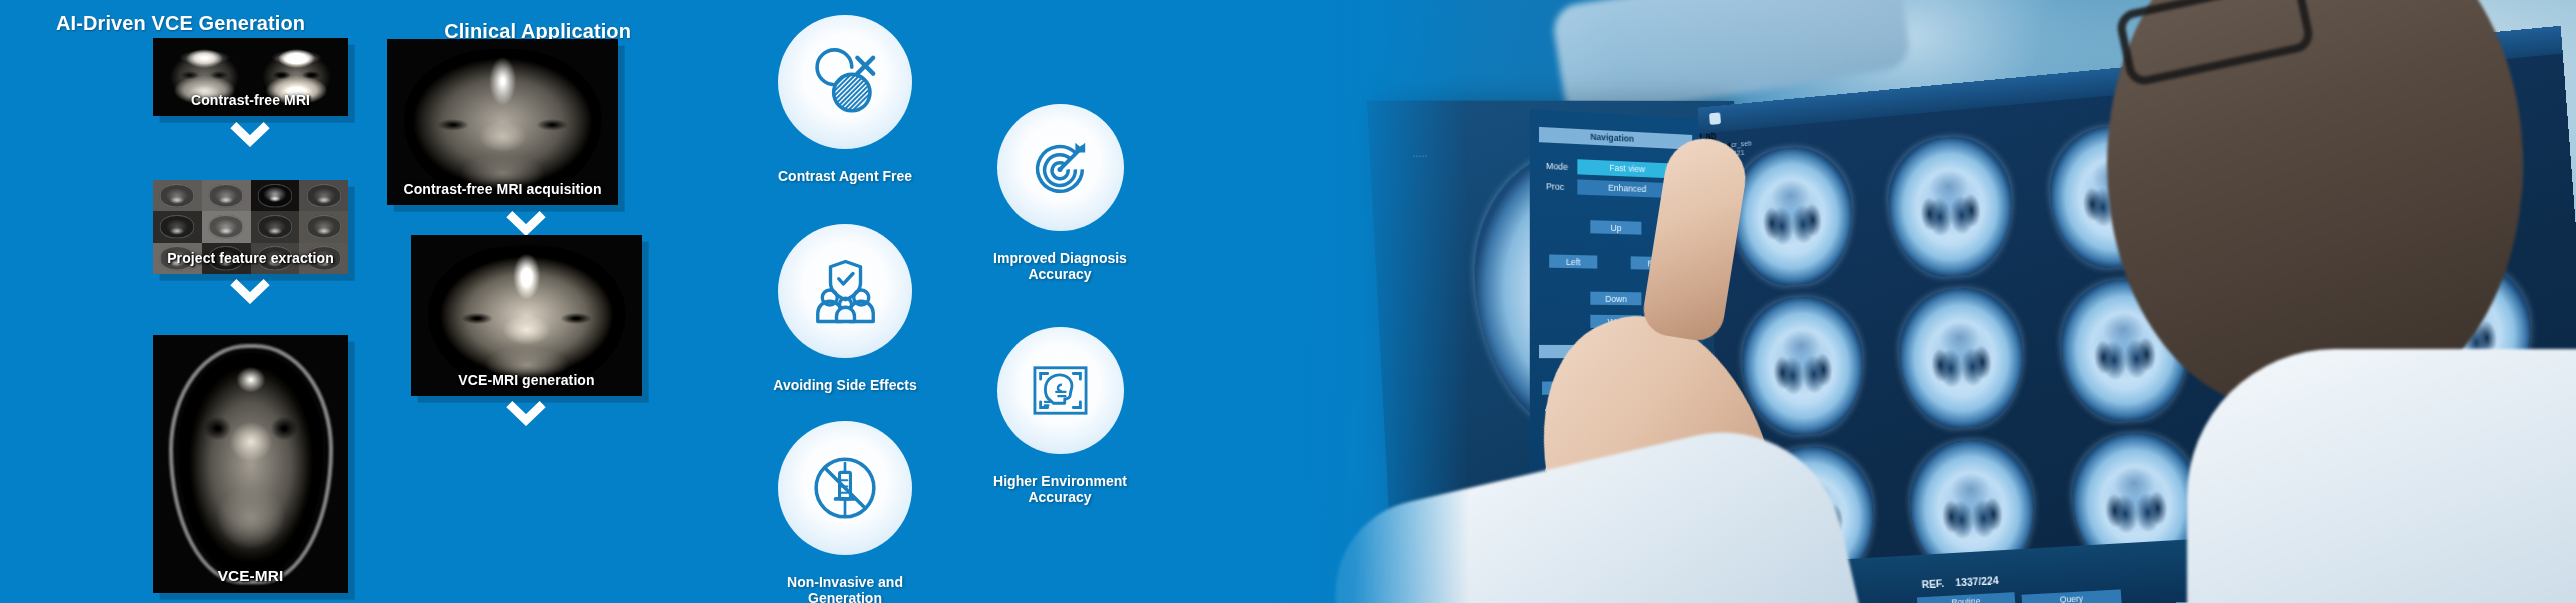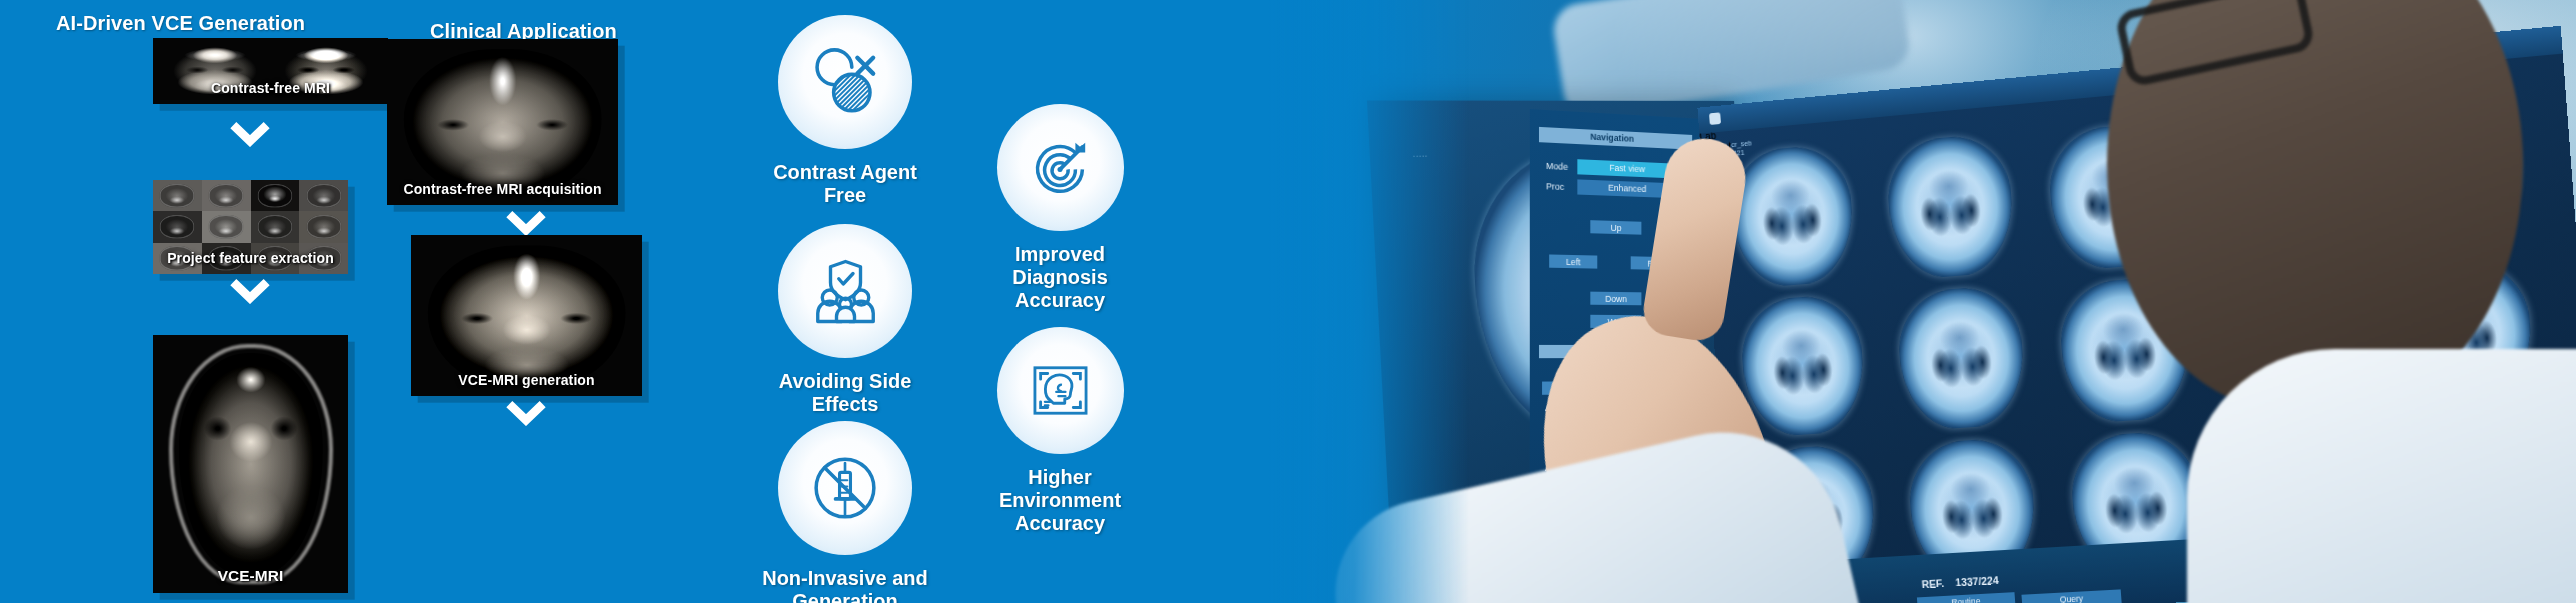--- a/index.html
+++ b/index.html
@@ -104,21 +104,21 @@
 
   
   .benefit{position:absolute;text-align:center;}
   .bcircle{
     position:relative;margin:0 auto;border-radius:50%;
     background:radial-gradient(circle at 50% 45%, #ffffff 0%, #fbfdff 42%, #e3f1fb 68%, #cfe7f8 84%, rgba(190,222,243,.25) 97%, rgba(190,222,243,0) 100%);
     display:flex;align-items:center;justify-content:center;
   }
   .bcircle svg{display:block;}
   .blabel{
-    margin-top:12px;color:#fff;font-size:20px;font-weight:bold;line-height:1.14;
+    margin-top:20px;color:#fff;font-size:14px;font-weight:bold;line-height:1.14;
     text-shadow:1.3px 1.3px 2.7px rgba(0,0,0,.35);white-space:pre-line;
   }
 
   
   .photo{position:absolute;top:0;left:1181px;width:1395px;height:604px;overflow:hidden;}
   .photo .bg{
     position:absolute;inset:0;
     background:
       radial-gradient(ellipse 40% 60% at 86% 12%, rgba(236,243,248,.95), rgba(236,243,248,0) 62%),
       radial-gradient(ellipse 30% 46% at 52% 6%, rgba(214,232,244,.85), rgba(214,232,244,0) 70%),
@@ -158,21 +158,21 @@
   .headsil{position:absolute;border-radius:50% 50% 42% 42%/52% 52% 48% 48%;
     background:linear-gradient(160deg,#6f6257 0%,#55483f 45%,#3a3029 100%);}
 </style>
 </head>
 <body>
 
 <div class="stage">
 
   <div class="col-title" style="left:56px;top:12px;width:215px;">AI-Driven VCE Generation</div>
 
-  <div class="panel" style="left:153px;top:38px;width:195px;height:66px;padding-left:40px;">
+  <div class="panel" style="left:153px;top:38px;width:195px;height:78px;">
     <div class="mri">
       <div class="halfbrain l"></div>
       <div class="halfbrain r"></div>
     </div>
     <div class="cap small">Contrast-free MRI</div>
   </div>
   <div class="chev" style="left:230px;top:121px;">
     <svg viewBox="0 0 60 38">
         <path d="M5 6 L30 30 L55 6" fill="none" stroke="#ffffff" stroke-width="13" stroke-linecap="butt" stroke-linejoin="miter"></path>
       </svg>
@@ -226,21 +226,21 @@
   </div>
 
   <div class="panel" style="left:153px;top:335px;width:195px;height:258px;">
     <div class="mri">
       <div class="headslice"></div>
       <div class="rim"></div>
     </div>
     <div class="cap">VCE-MRI</div>
   </div>
 
-  <div class="col-title" style="left:416px;top:20px;width:215px;">Clinical Application</div>
+  <div class="col-title" style="left:416px;top:20px;width:215px;text-align:right;">Clinical Application</div>
 
   <div class="panel" style="left:387px;top:39px;width:231px;height:166px;">
     <div class="mri">
       <div class="headslice coronal"></div>
     </div>
     <div class="cap small">Contrast-free MRI acquisition</div>
   </div>
   <div class="chev" style="left:506px;top:210px;">
     <svg viewBox="0 0 60 38">
         <path d="M5 6 L30 30 L55 6" fill="none" stroke="#ffffff" stroke-width="13"></path>

